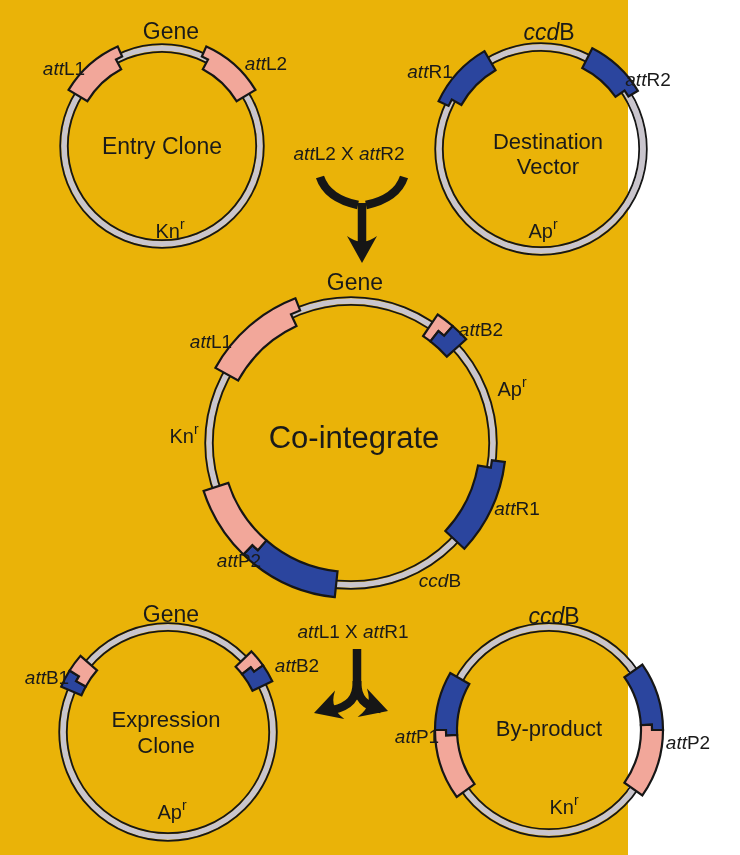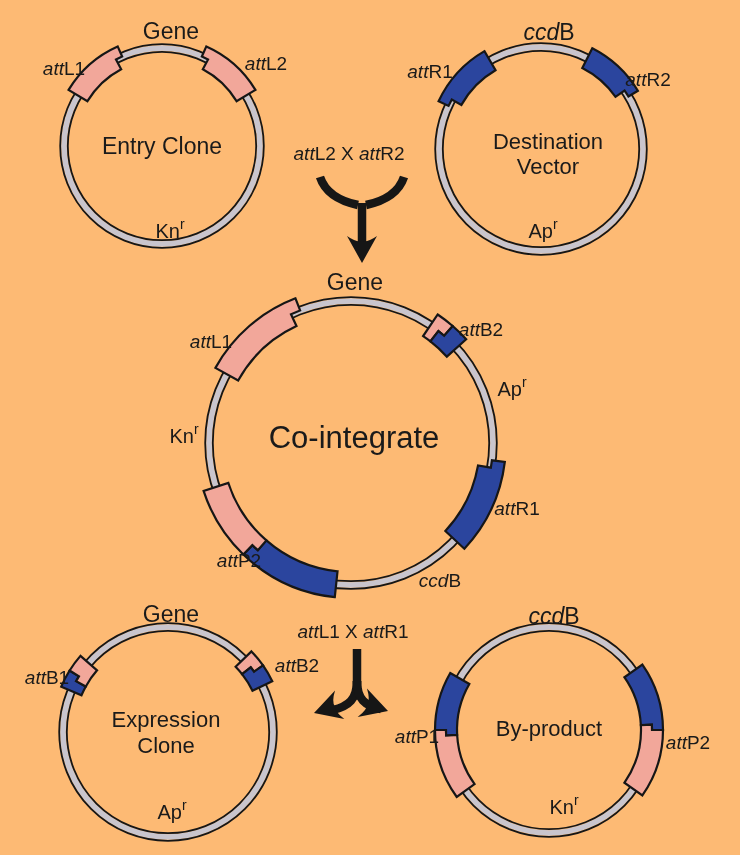--- a/index.html
+++ b/index.html
@@ -1,19 +1,19 @@
 <!DOCTYPE html>
 <html><head>
 <meta charset="utf-8">
 <style>
   html,body { margin:0; padding:0; background:#ffffff; }
   .canvas {
     position:relative;
-    width:740px; height:855px;
-    background:#fdba74;
+    width:628px; height:855px;
+    background:#eab308;
     font-family:"Liberation Sans", sans-serif;
   }
   svg text {
     font-family:"Liberation Sans", sans-serif;
     fill:#1a1a1a;
   }
 </style>
 </head>
 <body>
 

